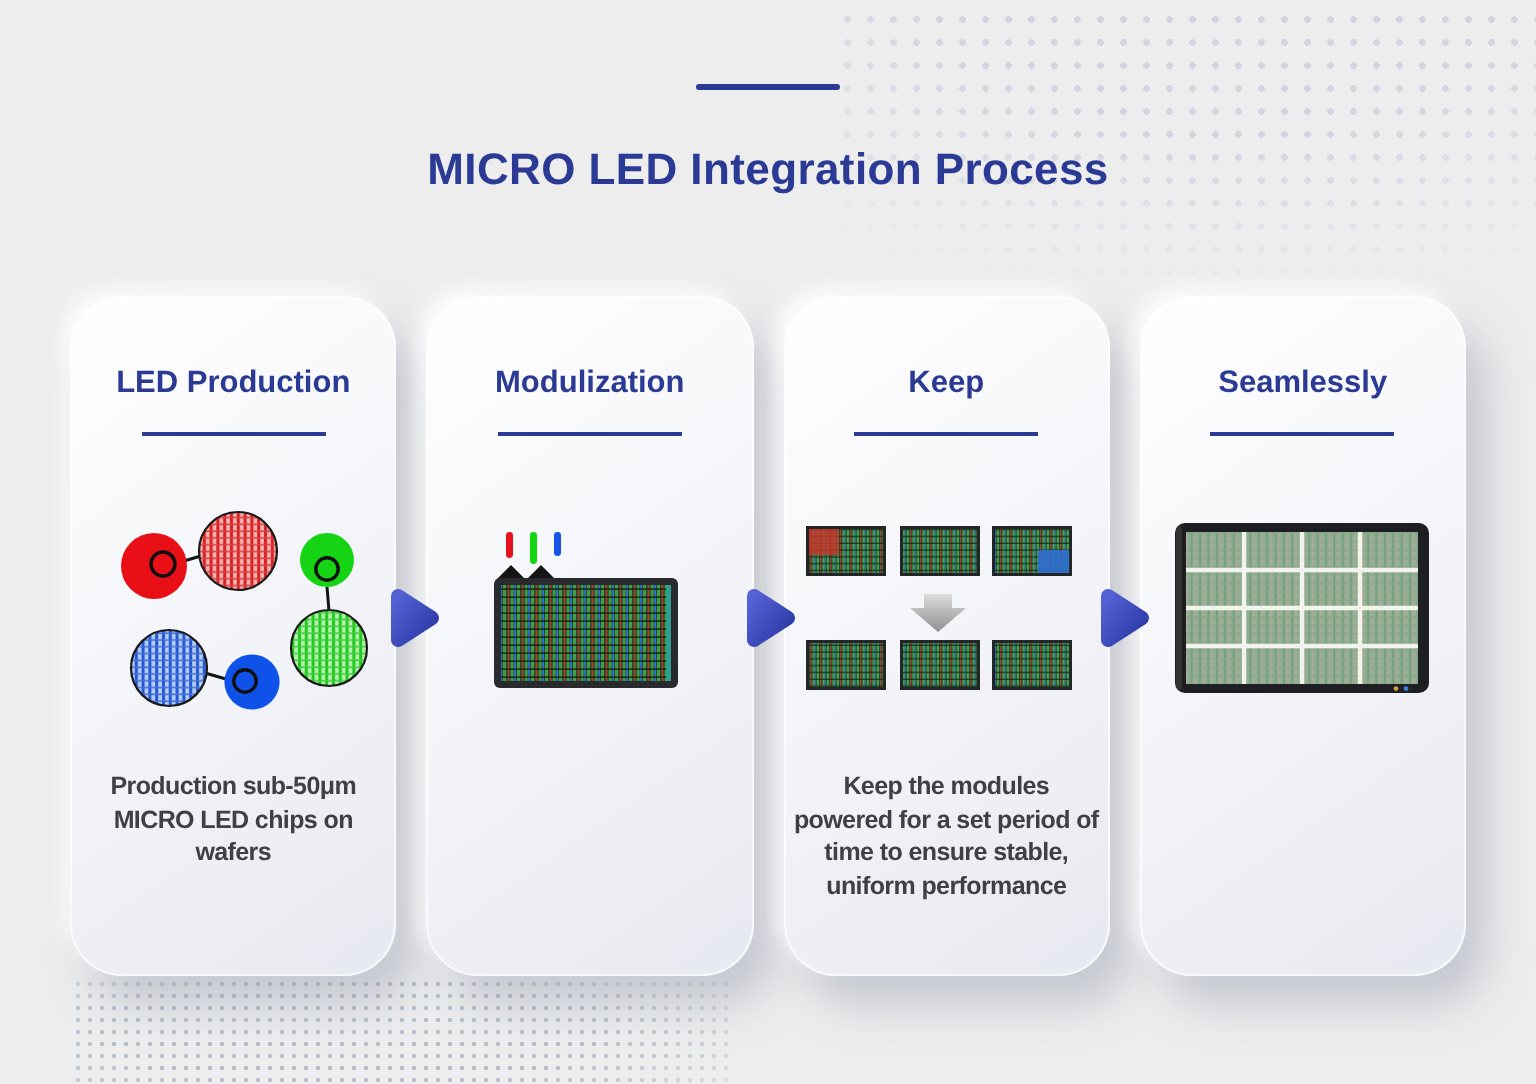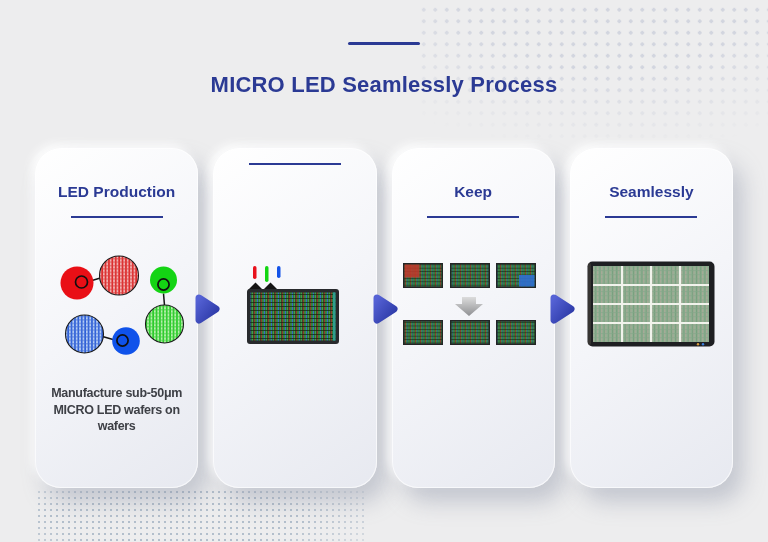--- a/index.html
+++ b/index.html
@@ -43,21 +43,21 @@
 </style>
 </head>
 <body>
 
 <div class="stage">
 
   <div class="dots-top"></div>
   <div class="dots-bottom"></div>
 
   <div class="title-line"></div>
-  <h1 class="page-title">MICRO LED Seamlessly Process</h1>
+  <h1 class="page-title">MICRO LED Integration Process</h1>
 
   <div class="cards">
 
     <div class="card">
       <h2 class="card-title">LED Production</h2>
       <div class="card-underline"></div>
       <div class="illust">
         <svg width="142" height="116" viewBox="0 0 142 116">
           <defs>
             <pattern id="p-hr" width="3.4" height="3.4" patternUnits="userSpaceOnUse">
@@ -83,24 +83,25 @@
           <circle cx="31" cy="36" r="16.5" fill="#e90f16"></circle>
           <circle cx="35.5" cy="35" r="6" fill="none" stroke="#101010" stroke-width="1.7"></circle>
           <circle cx="118.5" cy="77" r="19" fill="url(#p-hg)" stroke="#1a1a1a" stroke-width="1.1"></circle>
           <circle cx="117.5" cy="33" r="13.5" fill="#14d414"></circle>
           <circle cx="117.5" cy="37.5" r="5.6" fill="none" stroke="#101010" stroke-width="1.7"></circle>
           <circle cx="38.5" cy="87" r="19" fill="url(#p-hb)" stroke="#1a1a1a" stroke-width="1.1"></circle>
           <circle cx="80" cy="94" r="13.8" fill="#0f52ea"></circle>
           <circle cx="76.5" cy="93.5" r="5.6" fill="none" stroke="#101010" stroke-width="1.7"></circle>
         </svg>
       </div>
-      <div class="desc">Manufacture sub-50μm MICRO LED wafers on wafers</div>
-    </div>
-
-    <div class="card">
+      <div class="desc">Production sub-50μm MICRO LED chips on wafers</div>
+    </div>
+
+    <div class="card">
+      <h2 class="card-title">Modulization</h2>
       <div class="card-underline"></div>
       <div class="illust">
         <svg width="102" height="85" viewBox="0 0 102 85">
           <defs>
             <pattern id="p-ms" width="7" height="4" patternUnits="userSpaceOnUse">
               <rect width="7" height="4" fill="#17381f"></rect>
               <rect x="0.4" width="1.7" height="4" fill="#3f9e4c"></rect>
               <rect x="2.7" width="1.1" height="4" fill="#a8402f"></rect>
               <rect x="4.3" width="1.5" height="4" fill="#3f9e4c"></rect>
               <rect x="6.1" width="0.9" height="4" fill="#3a6fd8"></rect>
@@ -152,20 +153,21 @@
           <g>
             <rect x="5" y="65" width="40" height="25" fill="#232526"></rect>
             <rect x="6.5" y="66.5" width="37" height="22" fill="url(#p-as)"></rect>
             <rect x="52" y="65" width="40" height="25" fill="#232526"></rect>
             <rect x="53.5" y="66.5" width="37" height="22" fill="url(#p-as)"></rect>
             <rect x="98" y="65" width="40" height="25" fill="#232526"></rect>
             <rect x="99.5" y="66.5" width="37" height="22" fill="url(#p-as)"></rect>
           </g>
         </svg>
       </div>
+      <div class="desc">Keep the modules powered for a set period of time to ensure stable, uniform performance</div>
     </div>
 
     <div class="card">
       <h2 class="card-title">Seamlessly</h2>
       <div class="card-underline"></div>
       <div class="illust">
         <svg width="130" height="90" viewBox="0 0 130 90">
           <defs>
             <pattern id="p-is" width="4.2" height="4.2" patternUnits="userSpaceOnUse">
               <rect width="4.2" height="4.2" fill="#8fb092"></rect>

